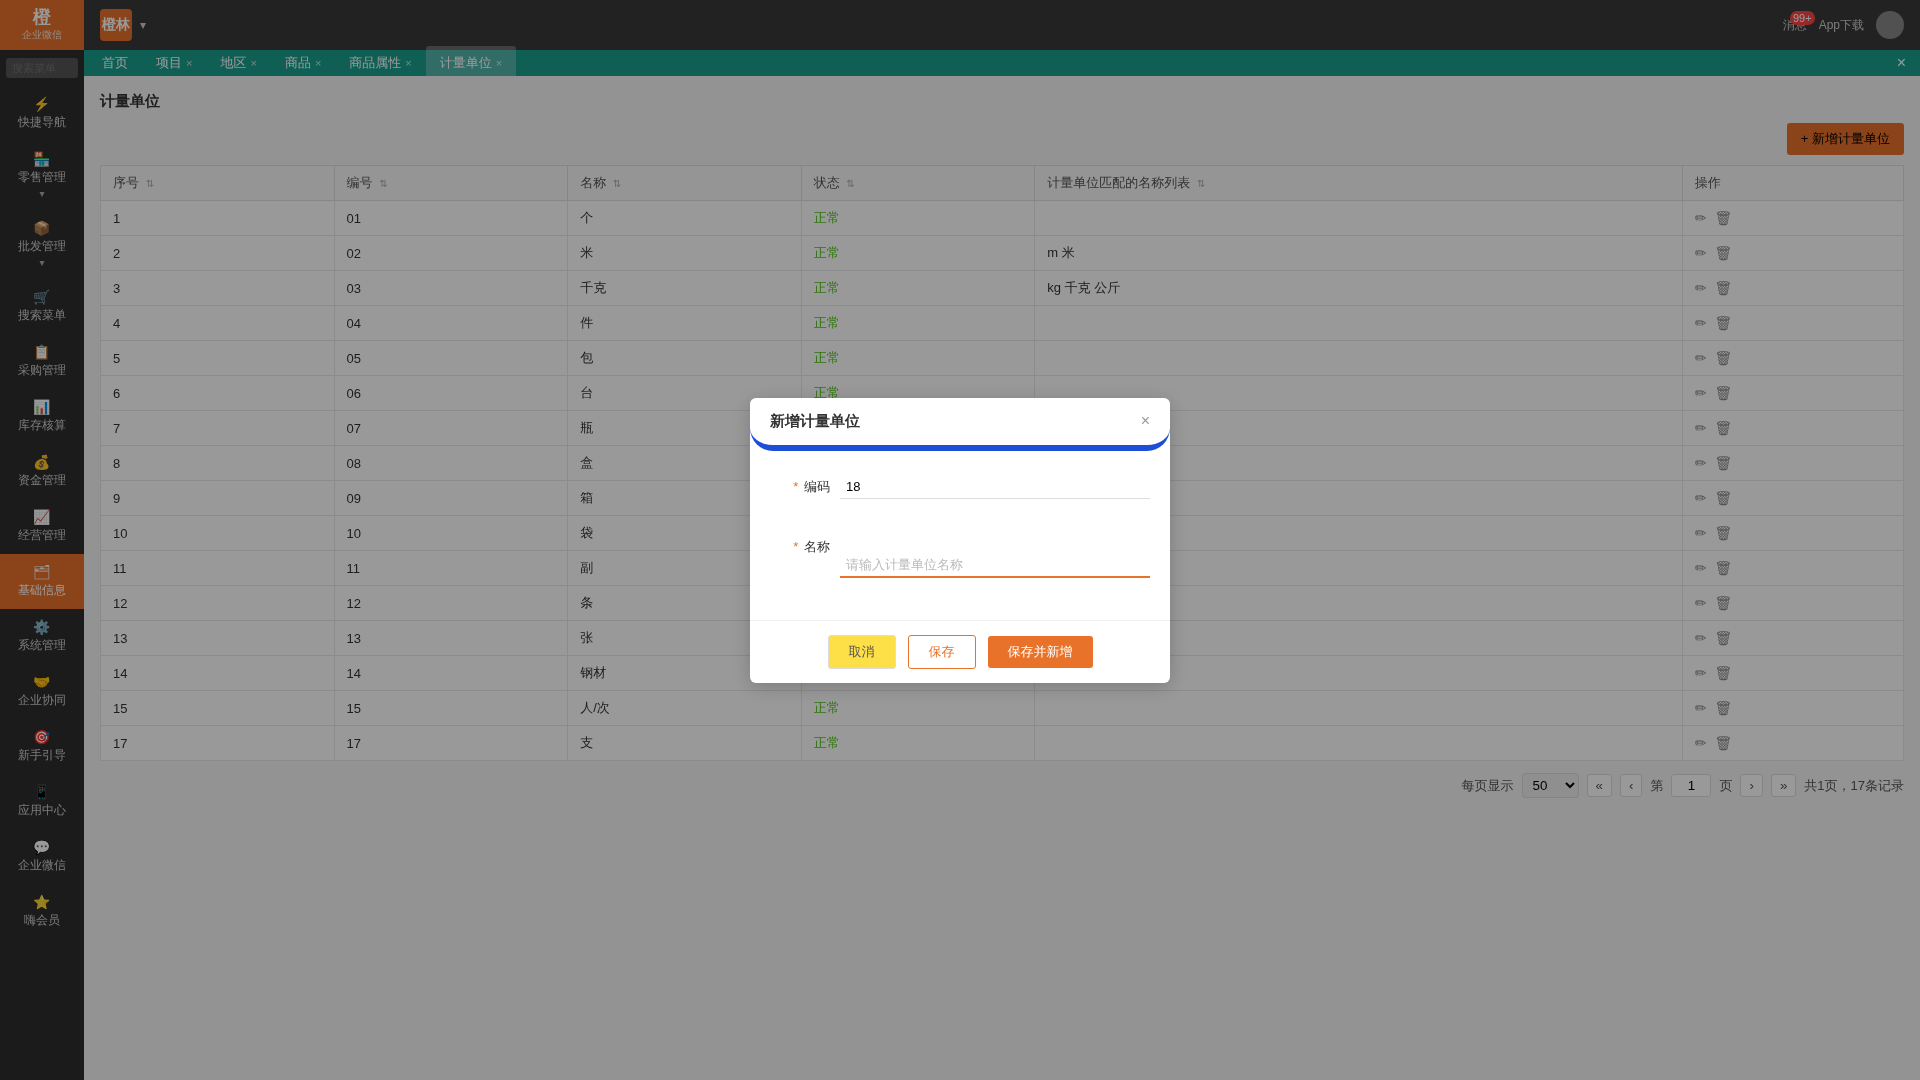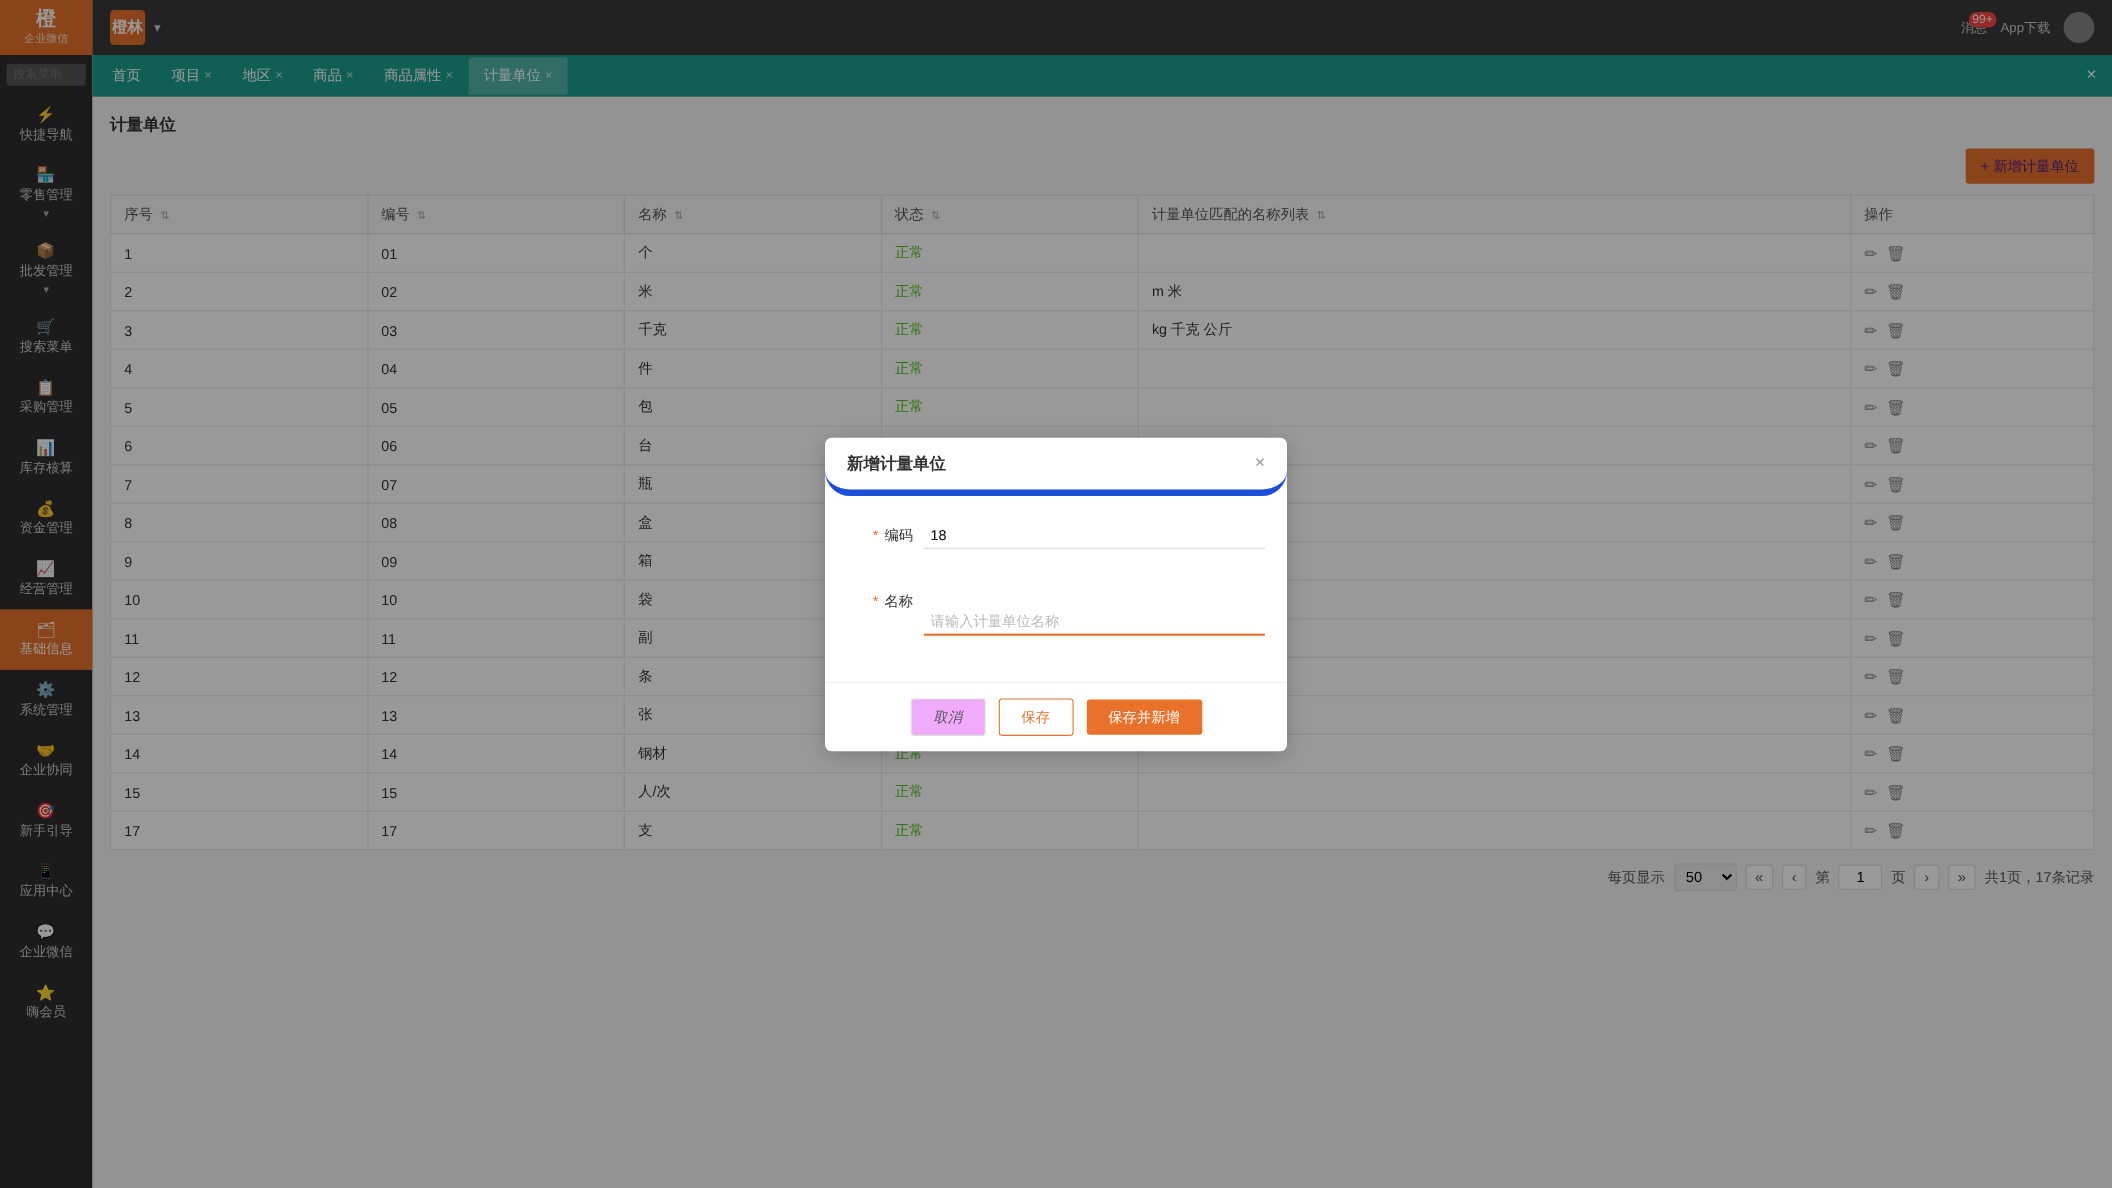--- a/index.html
+++ b/index.html
@@ -57,21 +57,21 @@
     .logo-icon { width: 32px; height: 32px; background: #e8722a; border-radius: 4px; display: flex; align-items: center; justify-content: center; color: white; font-size: 14px; font-weight: bold; }
     .notification-area { position: relative; cursor: pointer; }
     .notification-badge { position: absolute; top: -6px; right: -8px; background: #ff4444; color: white; font-size: 11px; padding: 1px 3px; border-radius: 8px; }
     .user-avatar { width: 28px; height: 28px; background: #888; border-radius: 50%; }
 
     
     .tab-bar {
       background: #1a9e8e;
       display: flex;
       align-items: center;
-      height: 38px;
+      height: 26px;
       flex-shrink: 0;
       padding: 0 4px;
     }
     .tab-item {
       display: flex;
       align-items: center;
       gap: 4px;
       padding: 6px 14px;
       color: white;
       font-size: 13px;
@@ -100,21 +100,21 @@
     }
 
     
     .toolbar {
       display: flex;
       justify-content: flex-end;
       margin-bottom: 10px;
     }
     .btn-add {
       background: #e8722a;
-      color: #4c1d95;
+      color: #000000;
       border: none;
       padding: 7px 14px;
       border-radius: 3px;
       cursor: pointer;
       font-size: 13px;
     }
 
     
     .data-table {
       width: 100%;
@@ -209,27 +209,26 @@
     .modal-footer {
       display: flex;
       align-items: center;
       justify-content: center;
       gap: 12px;
       padding: 14px 20px;
       border-top: 1px solid #f0f0f0;
     }
     .btn-cancel {
       border: 1px solid #ddd;
-      background: #f0abfc;
+      background: #fde047;
       color: #555;
       padding: 7px 20px;
       border-radius: 3px;
       cursor: pointer;
       font-size: 13px;
-      font-style: italic;
     }
     .btn-save {
       border: 1px solid #e8722a;
       background: white;
       color: #e8722a;
       padding: 7px 20px;
       border-radius: 3px;
       cursor: pointer;
       font-size: 13px;
     }

